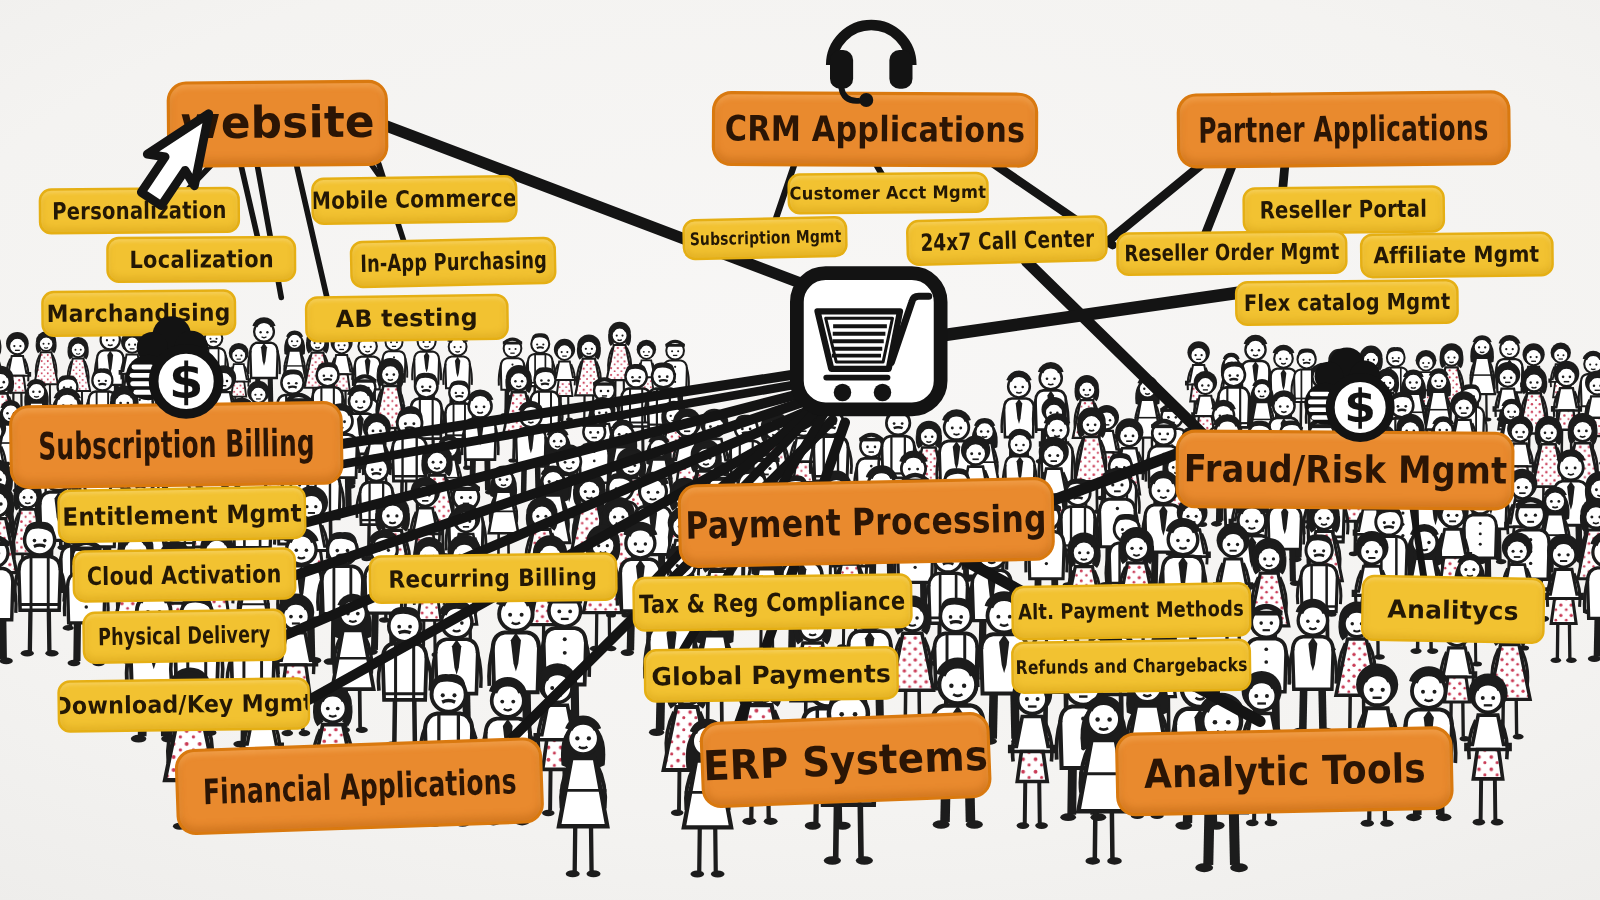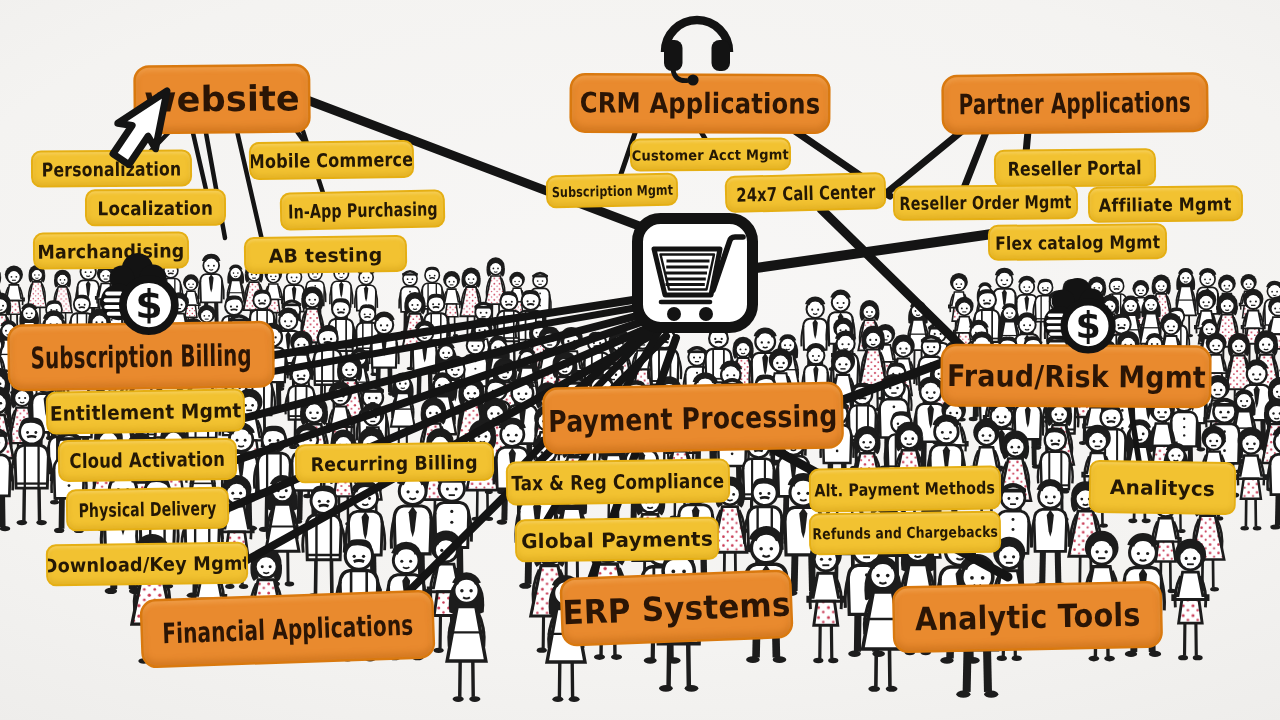--- a/index.html
+++ b/index.html
@@ -500,21 +500,21 @@
     </div>
 <div class="node primary" style="left:563px;top:576px;width:227px;height:64px;transform:rotate(-2.2deg);font-size:33px">
       <span class="lbl" style="transform:scale(0.939,1)">ERP Systems</span>
     </div>
 <div class="node primary" style="left:895px;top:586px;width:265px;height:62px;transform:rotate(-1.2deg);font-size:32px">
       <span class="lbl" style="transform:scale(0.896,1)">Analytic Tools</span>
     </div>
 <div class="node secondary" style="left:33px;top:152px;width:157px;height:33px;transform:rotate(-0.5deg);font-size:19px">
       <span class="lbl" style="transform:scale(0.825,1)">Personalization</span>
     </div>
-<div class="node secondary" style="left:87px;top:191px;width:137px;height:33px;transform:rotate(-0.3deg);font-size:19px">
+<div class="node secondary" style="left:87px;top:191px;width:148px;height:33px;transform:rotate(-0.3deg);font-size:19px">
       <span class="lbl" style="transform:scale(0.884,1)">Localization</span>
     </div>
 <div class="node secondary" style="left:35px;top:234px;width:152px;height:33px;transform:rotate(-0.5deg);font-size:19px">
       <span class="lbl" style="transform:scale(0.920,1)">Marchandising</span>
     </div>
 <div class="node secondary" style="left:251px;top:143px;width:161px;height:34px;transform:rotate(-0.8deg);font-size:19px">
       <span class="lbl" style="transform:scale(0.848,1)">Mobile Commerce</span>
     </div>
 <div class="node secondary" style="left:282px;top:193px;width:161px;height:34px;transform:rotate(-1.2deg);font-size:19px">
       <span class="lbl" style="transform:scale(0.748,1)">In-App Purchasing</span>

